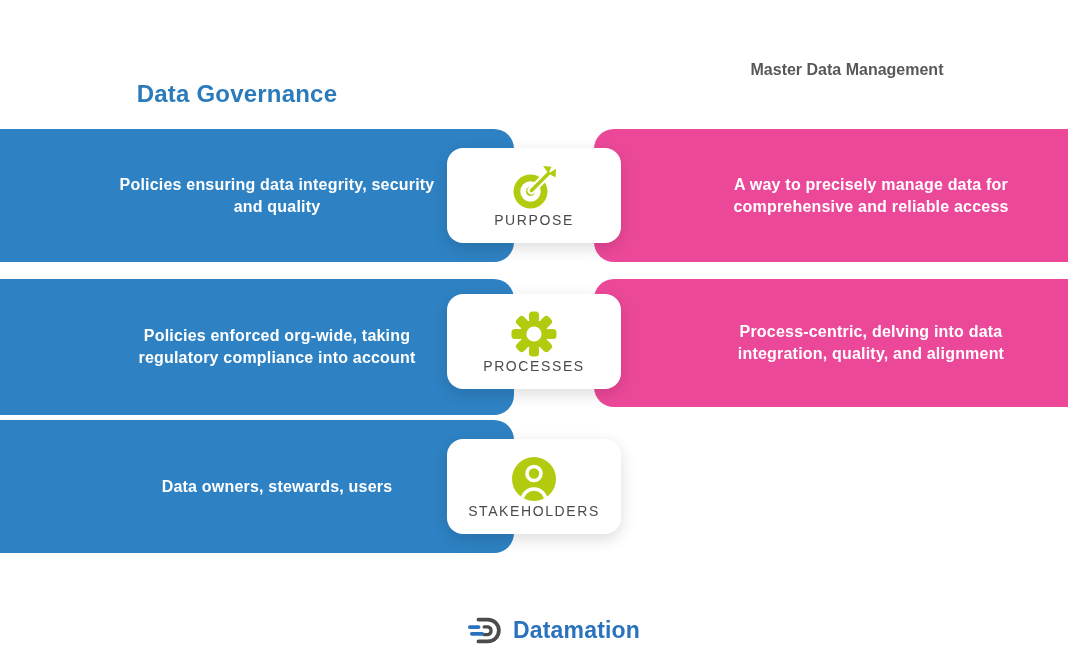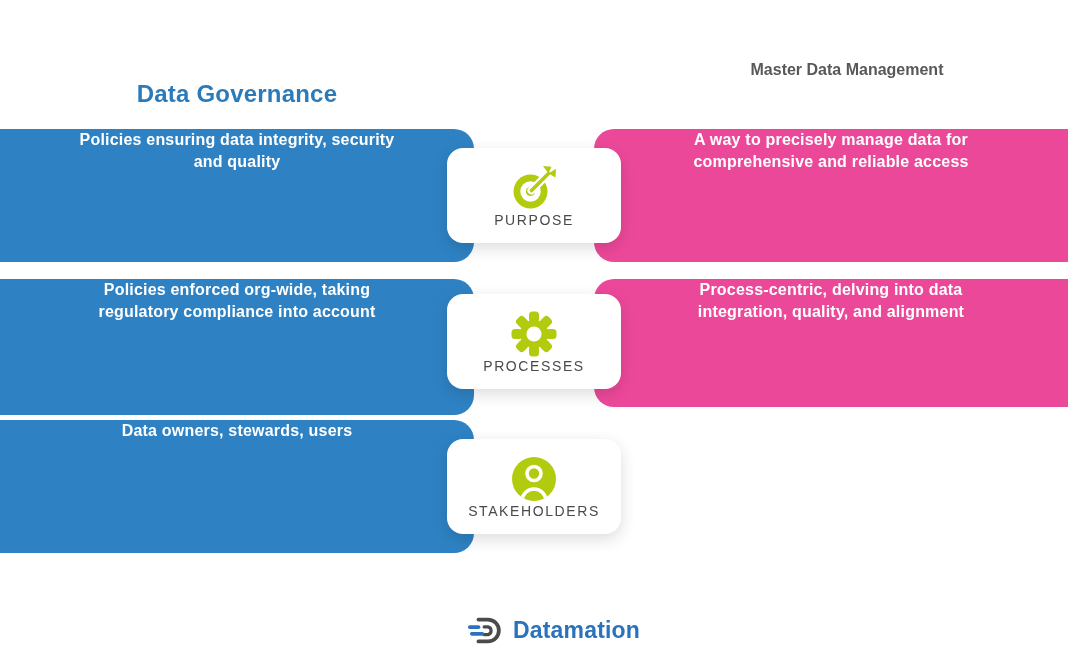--- a/index.html
+++ b/index.html
@@ -15,21 +15,21 @@
     left:0;top:80px;width:474px;
     font-size:24px;color:#2b7bbb;letter-spacing:.2px;
   }
   .hdr-right{
     left:610px;top:54px;width:474px;
     font-size:16px;color:#58585a;line-height:31px;
   }
   .hdr-right .line{display:block;}
 
   .leftbox,.rightbox{
-    position:absolute;display:flex;justify-content:center;
+    position:absolute;display:flex;align-items:center;justify-content:center;padding-left:40px;
   }
   .leftbox{
     left:0;width:474px;background:#2e82c3;
     border-radius:0 20px 20px 0;
   }
   .rightbox{
     left:594px;width:474px;background:#ec4899;
     border-radius:20px 0 0 20px;
   }
   .boxtext{

